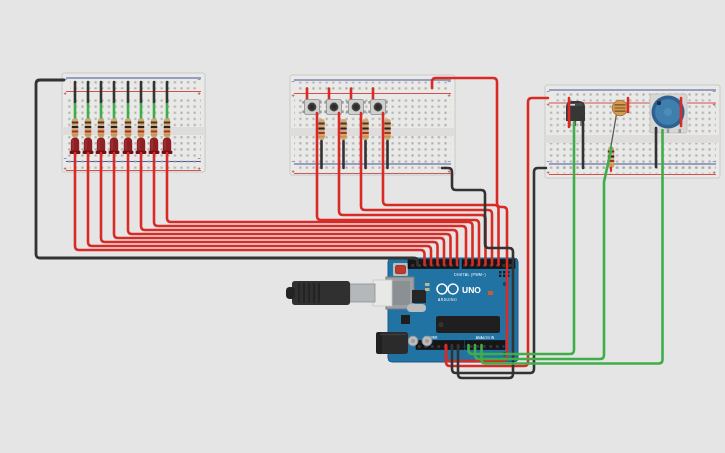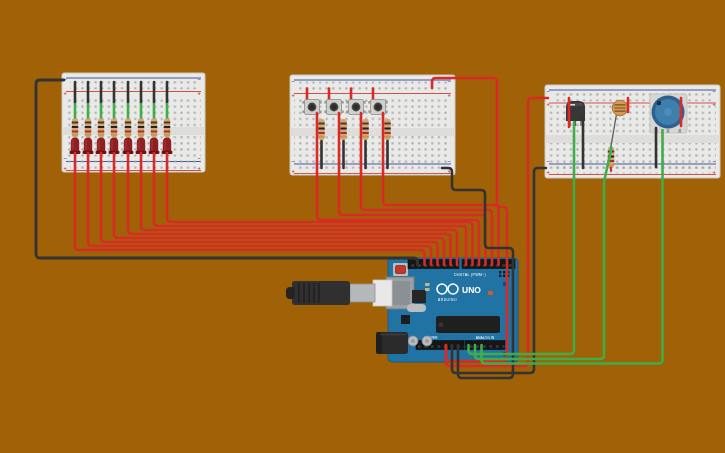--- a/index.html
+++ b/index.html
@@ -1,16 +1,16 @@
 <!DOCTYPE html>
 <html><head>
 <meta charset="utf-8">
 <style>
   html,body{margin:0;padding:0;background:#ffffff;font-family:"Liberation Sans",sans-serif;}
-  #canvas{position:relative;width:725px;height:453px;background:#a16207;overflow:hidden;}
+  #canvas{position:relative;width:725px;height:453px;background:#e5e5e5;overflow:hidden;}
   svg{display:block;}
   text{font-family:"Liberation Sans",sans-serif;}
   .raillbl{font-size:5.5px;font-weight:bold;}
 </style>
 </head>
 <body>
 
 <div id="canvas">
 <svg width="725" height="453" viewBox="0 0 725 453">
 <defs>

